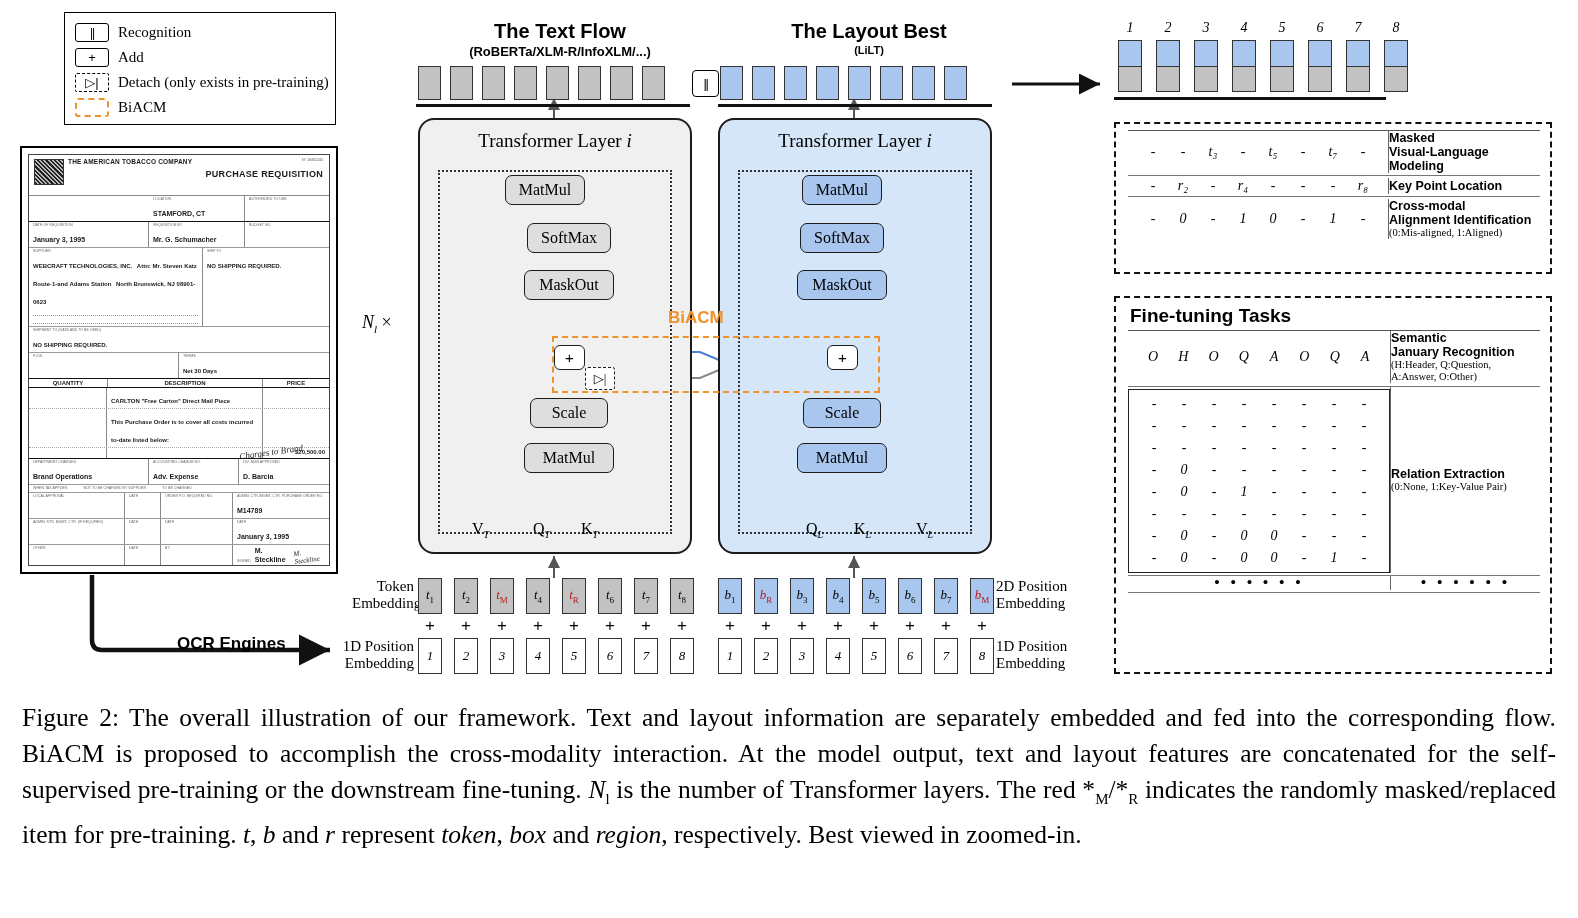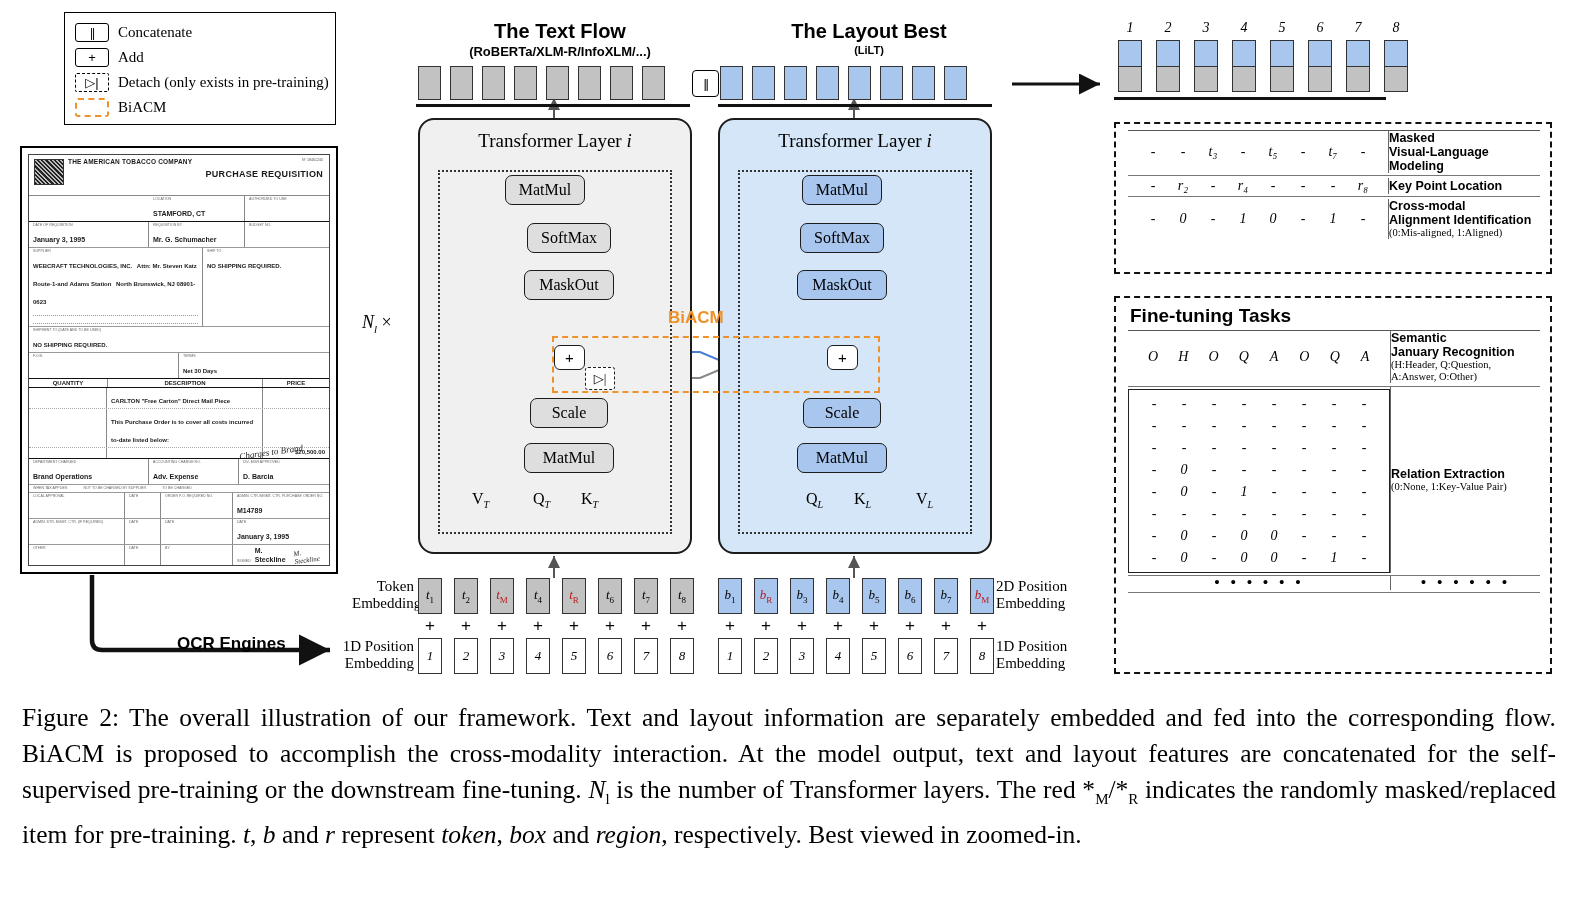--- a/index.html
+++ b/index.html
@@ -113,21 +113,21 @@
   .plus {
     position:absolute; width:31px; height:25px; border:1.7px solid #1c1c1c; border-radius:6px;
     background:#fff; display:flex; align-items:center; justify-content:center;
     font-family:"Liberation Sans", sans-serif; font-size:15px;
   }
   .detach {
     position:absolute; width:30px; height:23px; border:1.8px dashed #1c1c1c; border-radius:3px;
     background:#fff; display:flex; align-items:center; justify-content:center;
     font-size:13px;
   }
-  .qkv { position:absolute; font-size:16px; }
+  .qkv { position:absolute; font-size:16px;margin-top:30px; }
   .qkv sub { font-size:10px; font-style:italic; }
 
   #biacm-box {
     position:absolute; left:552px; top:336px; width:328px; height:57px;
     border:2.5px dashed #f0922b; pointer-events:none;
   }
   #biacm-label {
     position:absolute; left:668px; top:308px;
     font-family:"Liberation Sans", sans-serif; font-weight:bold; font-size:17px; color:#f0922b;
   }
@@ -241,21 +241,21 @@
 
     <polyline points="630,378 700,378 762,352 826,352" stroke="#888" stroke-width="2.2" fill="none" marker-end="url(#ar)"></polyline>
     <line x1="569" y1="378" x2="586" y2="378" stroke="#888" stroke-width="2.2"></line>
   </svg>
 
   <div id="legend">
     <div class="leg-row">
       <div class="leg-box">
         <span class="concat-glyph">||</span>
       </div>
-      <span class="leg-label">Concatenate</span>
+      <span class="leg-label">Recognition</span>
     </div>
     <div class="leg-row">
       <div class="leg-box">
         <span>+</span>
       </div>
       <span class="leg-label">Add</span>
     </div>
     <div class="leg-row">
       <div class="leg-box dashed">
         <span>▷|</span>

